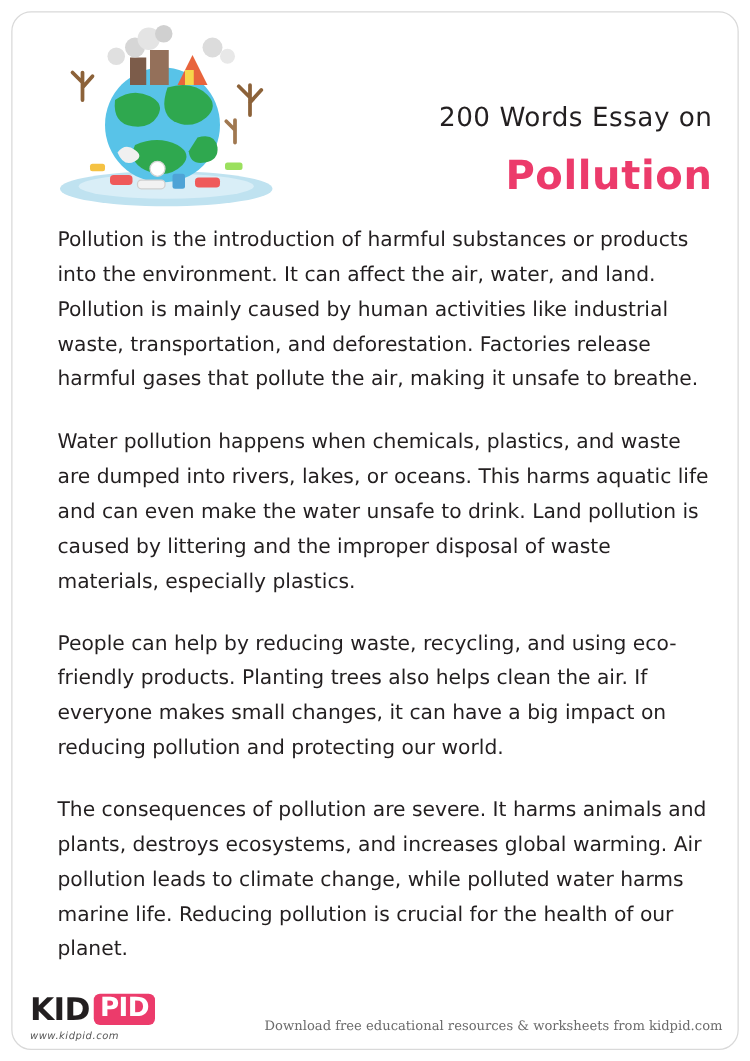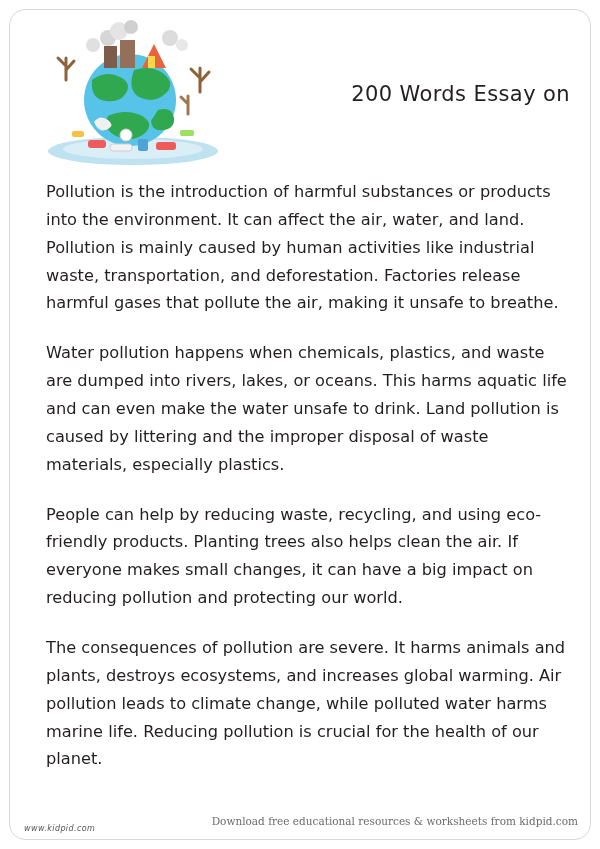--- a/index.html
+++ b/index.html
@@ -182,29 +182,34 @@
         <rect x="126" y="124" width="20" height="8" rx="3" fill="#ef5a5a"></rect>
         <circle cx="96" cy="117" r="6" fill="#ffffff" stroke="#d5d5d5"></circle>
         <rect x="42" y="113" width="12" height="6" rx="2" fill="#f5c243"></rect>
         <rect x="150" y="112" width="14" height="6" rx="2" fill="#9be05e"></rect>
         <path d="M64 104 q6 -8 14 -2 q7 5 0 9 q-9 5 -14 -7z" fill="#f0f0f0"></path>
       </svg>
     </div>
 
     <div class="header-text">
       <div class="title-line1">200 Words Essay on</div>
+      <div class="title-line2">Pollution</div>
     </div>
   </div>
 
   <div class="body-text">
     <p class="para">Pollution is the introduction of harmful substances or products into the environment. It can affect the air, water, and land. Pollution is mainly caused by human activities like industrial waste, transportation, and deforestation. Factories release harmful gases that pollute the air, making it unsafe to breathe.</p>
     <p class="para">Water pollution happens when chemicals, plastics, and waste are dumped into rivers, lakes, or oceans. This harms aquatic life and can even make the water unsafe to drink. Land pollution is caused by littering and the improper disposal of waste materials, especially plastics.</p>
     <p class="para">People can help by reducing waste, recycling, and using eco-friendly products. Planting trees also helps clean the air. If everyone makes small changes, it can have a big impact on reducing pollution and protecting our world.</p>
     <p class="para">The consequences of pollution are severe. It harms animals and plants, destroys ecosystems, and increases global warming. Air pollution leads to climate change, while polluted water harms marine life. Reducing pollution is crucial for the health of our planet.</p>
   </div>
 
   <div class="footer">
     <div class="logo">
+      <div class="logo-row">
+        <span class="logo-kid">KID</span>
+        <span class="logo-pid">PID</span>
+      </div>
       <div class="logo-url">www.kidpid.com</div>
     </div>
     <div class="footer-note">Download free educational resources &amp; worksheets from kidpid.com</div>
   </div>
 </div>
 
 </body></html>

